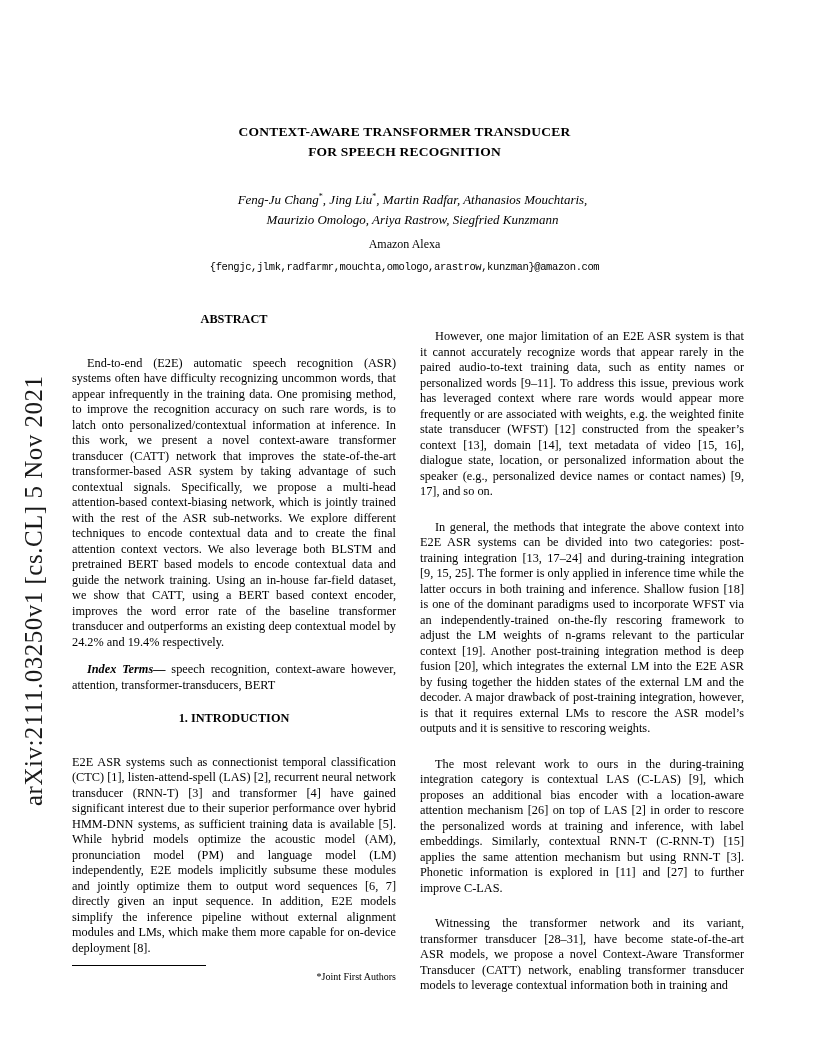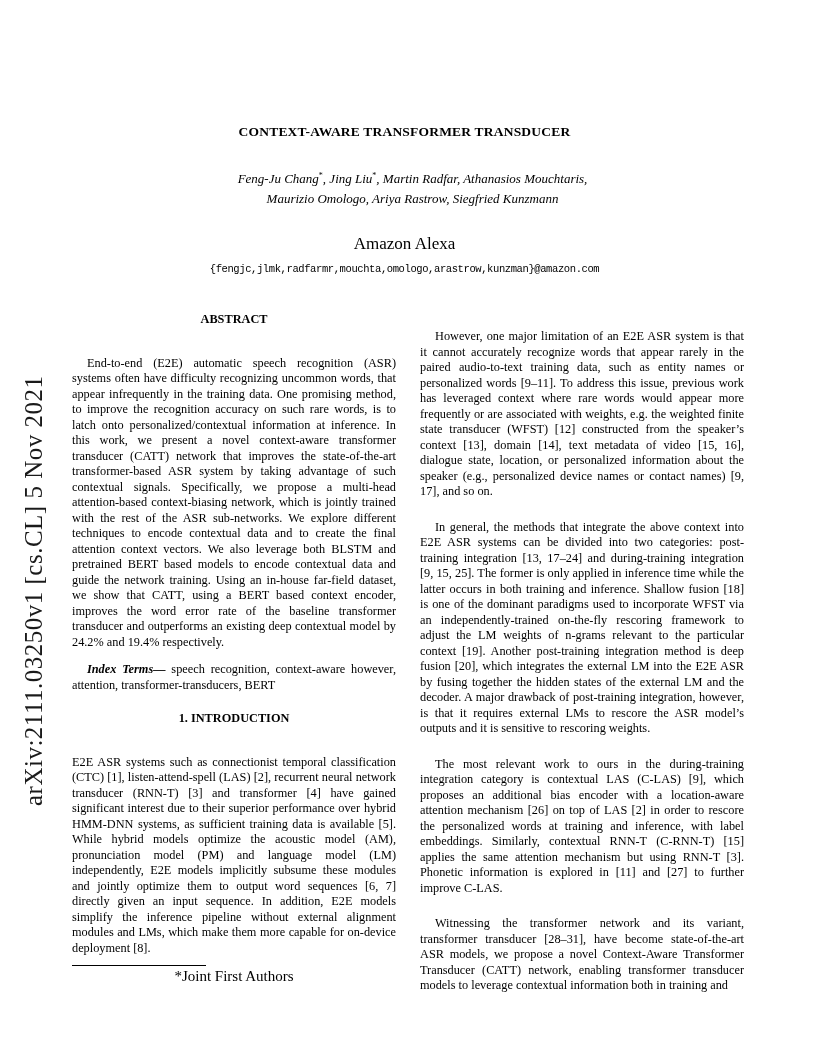--- a/index.html
+++ b/index.html
@@ -23,21 +23,21 @@
     letter-spacing: 0.5px;
     white-space: nowrap;
     color: #1a1a1a;
     font-family: "Liberation Serif", serif;
   }
 
   .header { position: absolute; top: 122px; left: 0; right: 7px; text-align: center; }
   .title { font-weight: bold; font-size: 13.5px; line-height: 1.5; letter-spacing: 0.2px; }
   .authors { font-style: italic; font-size: 13px; line-height: 1.55; margin-top: 27px; padding-left: 16px; }
   .authors sup { font-size: 8px; font-style: normal; }
-  .affiliation { font-size: 17px; margin-top: 24px; }
+  .affiliation { font-size: 12px; margin-top: 7px; }
   .email {
     font-family: "Liberation Mono", "DejaVu Sans Mono", monospace;
     font-size: 10.5px;
     margin-top: 9px;
     letter-spacing: -0.4px;
   }
 
   .columns {
     position: absolute;
     left: 72px; right: 72px; top: 312px; bottom: 86px;
@@ -59,34 +59,35 @@
     margin-bottom: 11px;
   }
   .sec-heading.second { margin-top: 18px; }
   p.body-para { margin-bottom: 3px; margin-top: 17px; }
   p.indent { text-indent: 15px; }
   .index-terms { margin-top: 9px; text-indent: 15px; }
   .index-terms .it-label { font-weight: bold; font-style: italic; }
 
   .footnote { margin-top: auto; padding-top: 6px; }
   .footnote-rule { width: 134px; border-top: 1px solid #000; margin-bottom: 3px; }
-  .footnote-text { font-size: 15px; text-align: center; }
+  .footnote-text { font-size: 10px; text-align: right; }
 </style>
 </head>
 <body>
 
 <div class="page">
 
   <div class="arxiv-strip">
     <span>arXiv:2111.03250v1  [cs.CL]  5 Nov 2021</span>
   </div>
 
   <div class="header">
     <div class="title">
       <span style="display:block">CONTEXT-AWARE TRANSFORMER TRANSDUCER</span>
+      <span style="display:block">FOR SPEECH RECOGNITION</span>
     </div>
     <div class="authors">
       <span style="display:block"><span>Feng-Ju Chang</span><sup>*</sup><span>, Jing Liu</span><sup>*</sup><span>, Martin Radfar, Athanasios Mouchtaris,</span></span>
       <span style="display:block">Maurizio Omologo, Ariya Rastrow, Siegfried Kunzmann</span>
     </div>
     <div class="affiliation">Amazon Alexa</div>
     <div class="email">{fengjc,jlmk,radfarmr,mouchta,omologo,arastrow,kunzman}@amazon.com</div>
   </div>
 
   <div class="columns">

